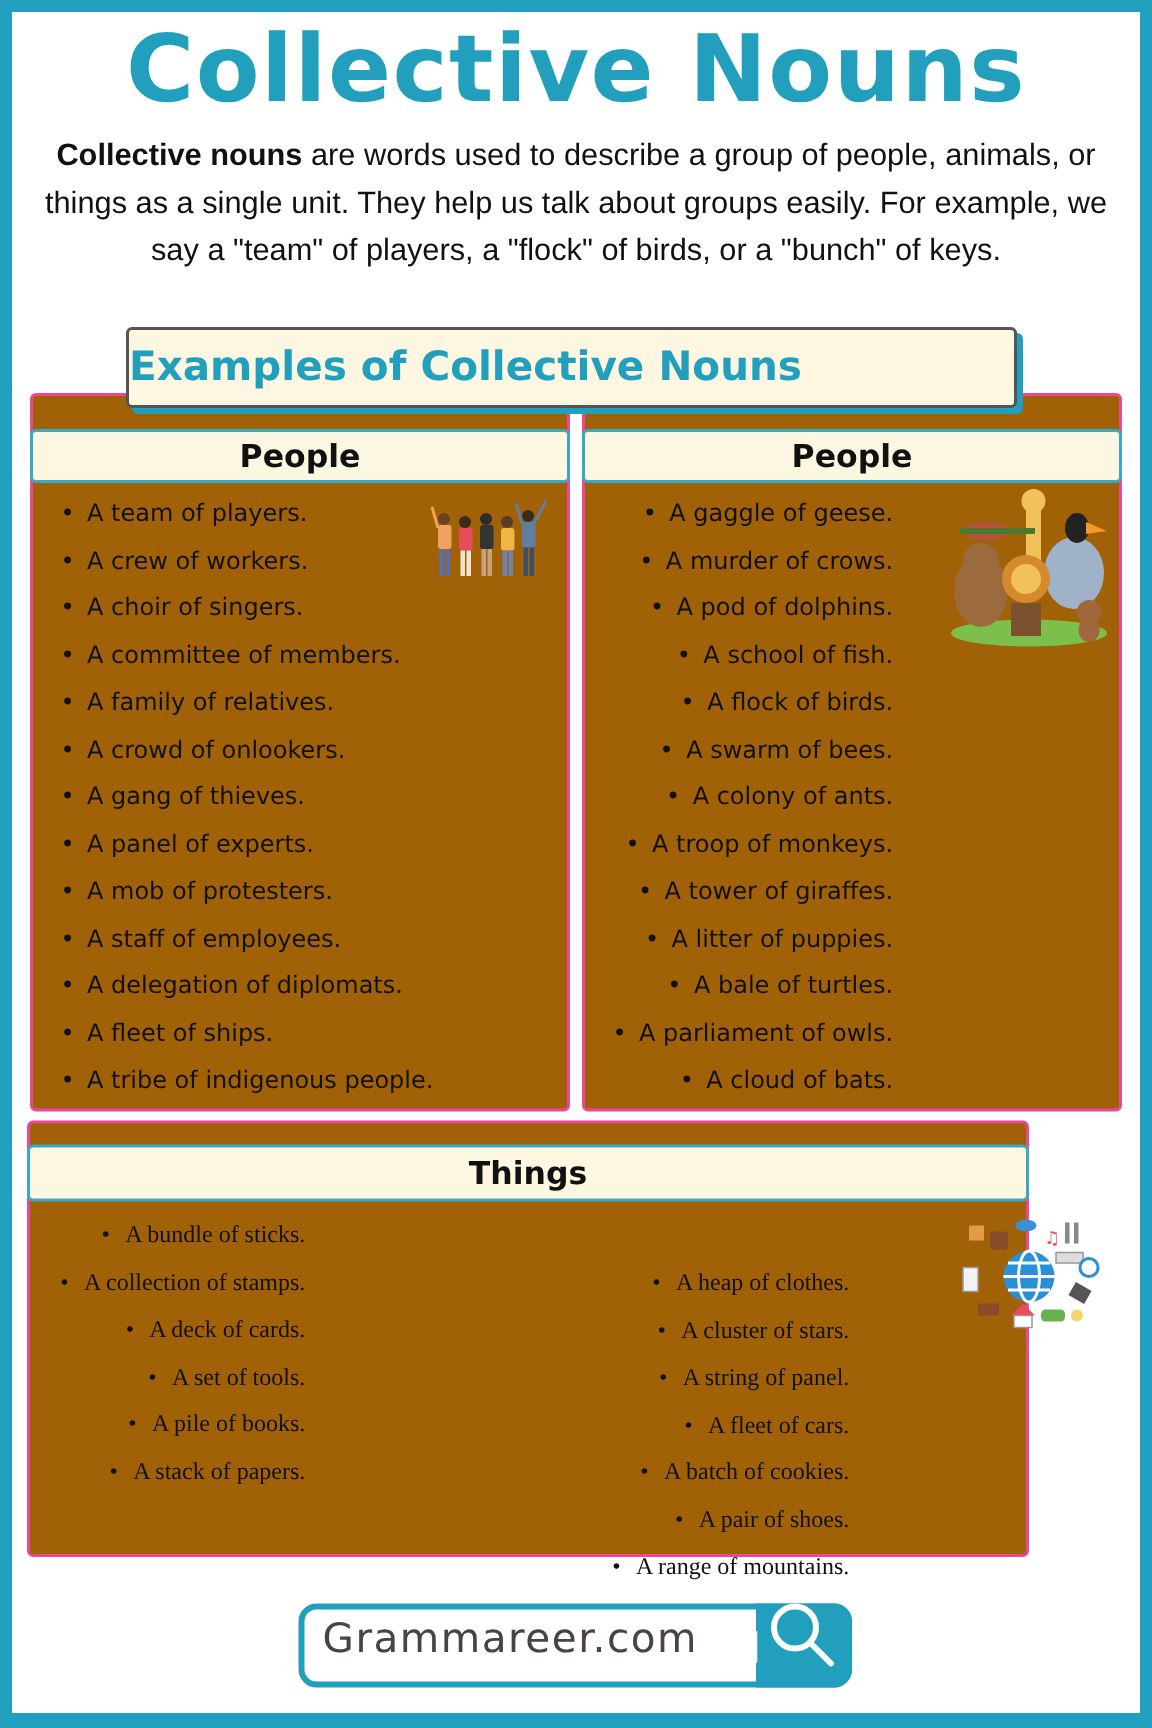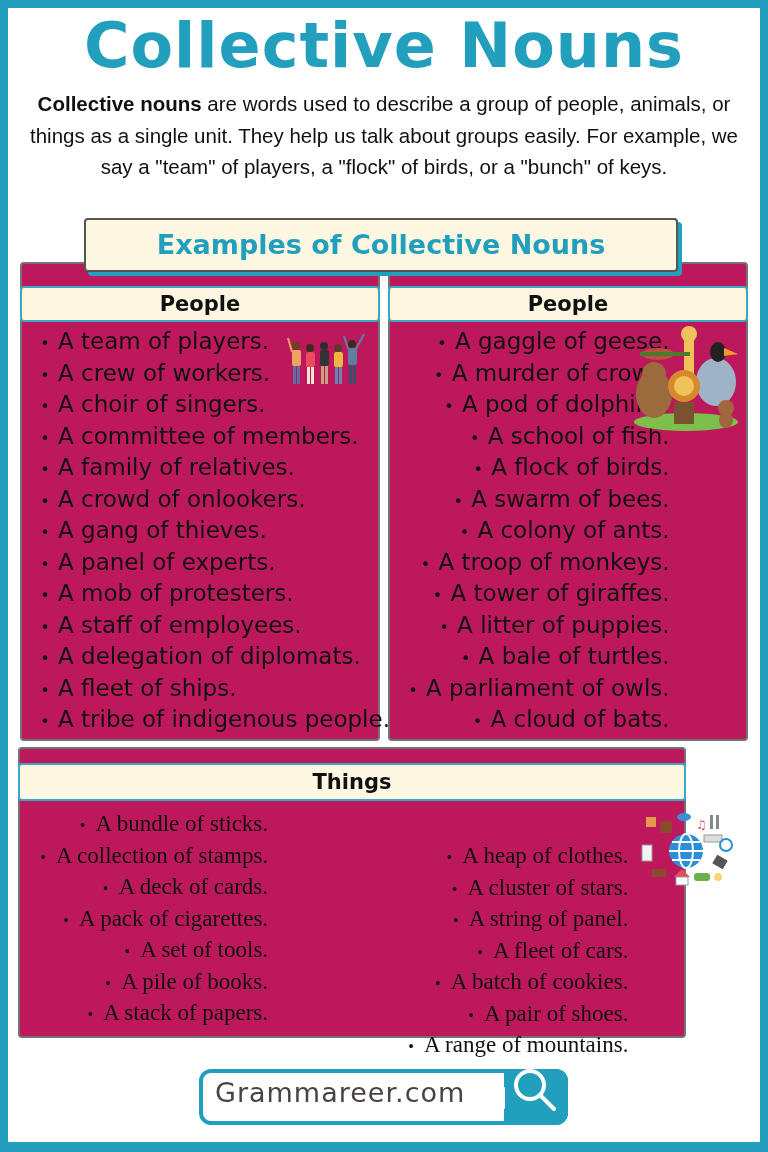--- a/index.html
+++ b/index.html
@@ -33,46 +33,45 @@
     line-height: 31.5px;
     color: #111;
   }
   .intro b { font-weight: bold; }
   .examples-banner {
     position: absolute; left: 84px; top: 218px; width: 594px; height: 54px;
     background: #fdf7e2;
     border: 2px solid #555;
     border-radius: 4px;
     box-shadow: 4px 4px 0 #219fbd;
-    text-align: center;
     color: #219fbd;
     font-weight: bold;
     font-size: 27px;
     line-height: 50px;
     z-index: 3;
   }
   .panel {
     position: absolute;
-    background: #be185d;
-    border: 2px solid #737373;
+    background: #a16207;
+    border: 2px solid #ec4899;
     border-radius: 4px;
   }
   .panel-head {
     position: absolute; left: -2px; right: -2px;
     background: #fdf7e2;
     border: 2px solid #38aac6;
     border-radius: 4px;
     text-align: center;
     font-weight: bold;
     font-size: 21px;
     color: #111;
   }
   ul.items { list-style: none; position: absolute; }
   ul.items li {
-    font-size: 23px;
+    font-size: 16px;
     height: 31.5px;
     line-height: 31.5px;
     color: #111;
     white-space: nowrap;
   }
   ul.items li::before {
     content: "•";
     display: inline-block;
     width: 22px;
     text-align: center;
@@ -195,21 +194,20 @@
     <ellipse cx="96" cy="96" rx="7" ry="8" fill="#a0673c"></ellipse>
   </svg>
 </div>
 
 <div class="panel" style="left:18px; top:747px; width:668px; height:291px;">
   <div class="panel-head" style="top:14px; height:38px; line-height:34px;">Things</div>
   <ul class="items things-list" style="left:12px; top:59px;">
     <li>A bundle of sticks.</li>
     <li>A collection of stamps.</li>
     <li>A deck of cards.</li>
-    <li>A pack of cigarettes.</li>
     <li>A set of tools.</li>
     <li>A pile of books.</li>
     <li>A stack of papers.</li>
   </ul>
   <ul class="items things-list" style="left:380px; top:63px;margin-top:28px;">
     <li>A heap of clothes.</li>
     <li>A cluster of stars.</li>
     <li>A string of panel.</li>
     <li>A fleet of cars.</li>
     <li>A batch of cookies.</li>

